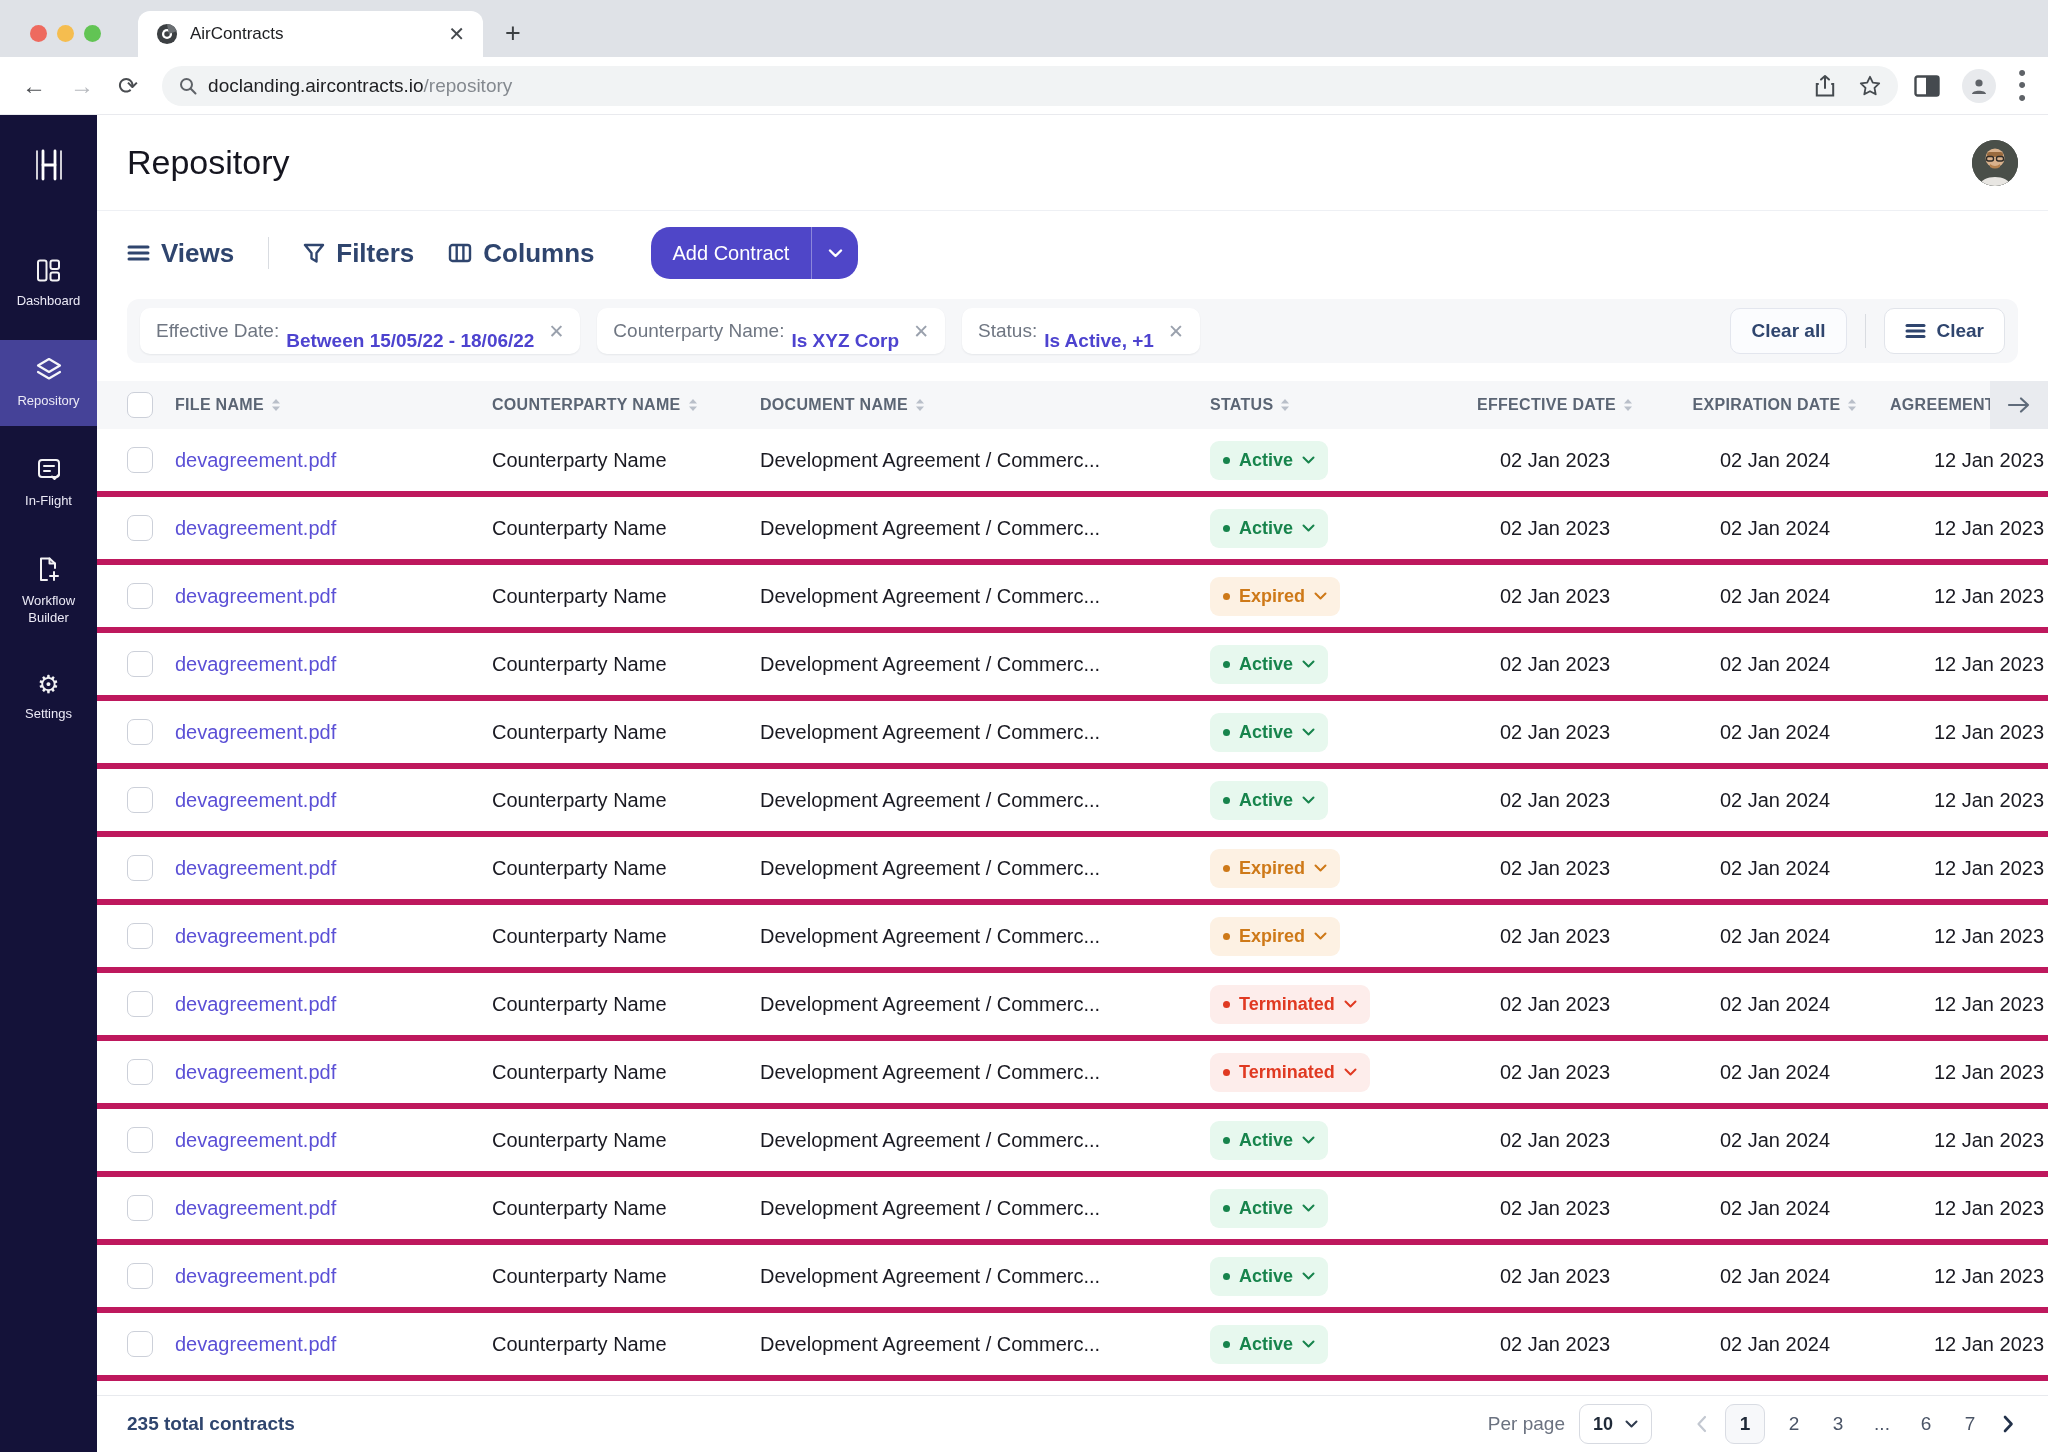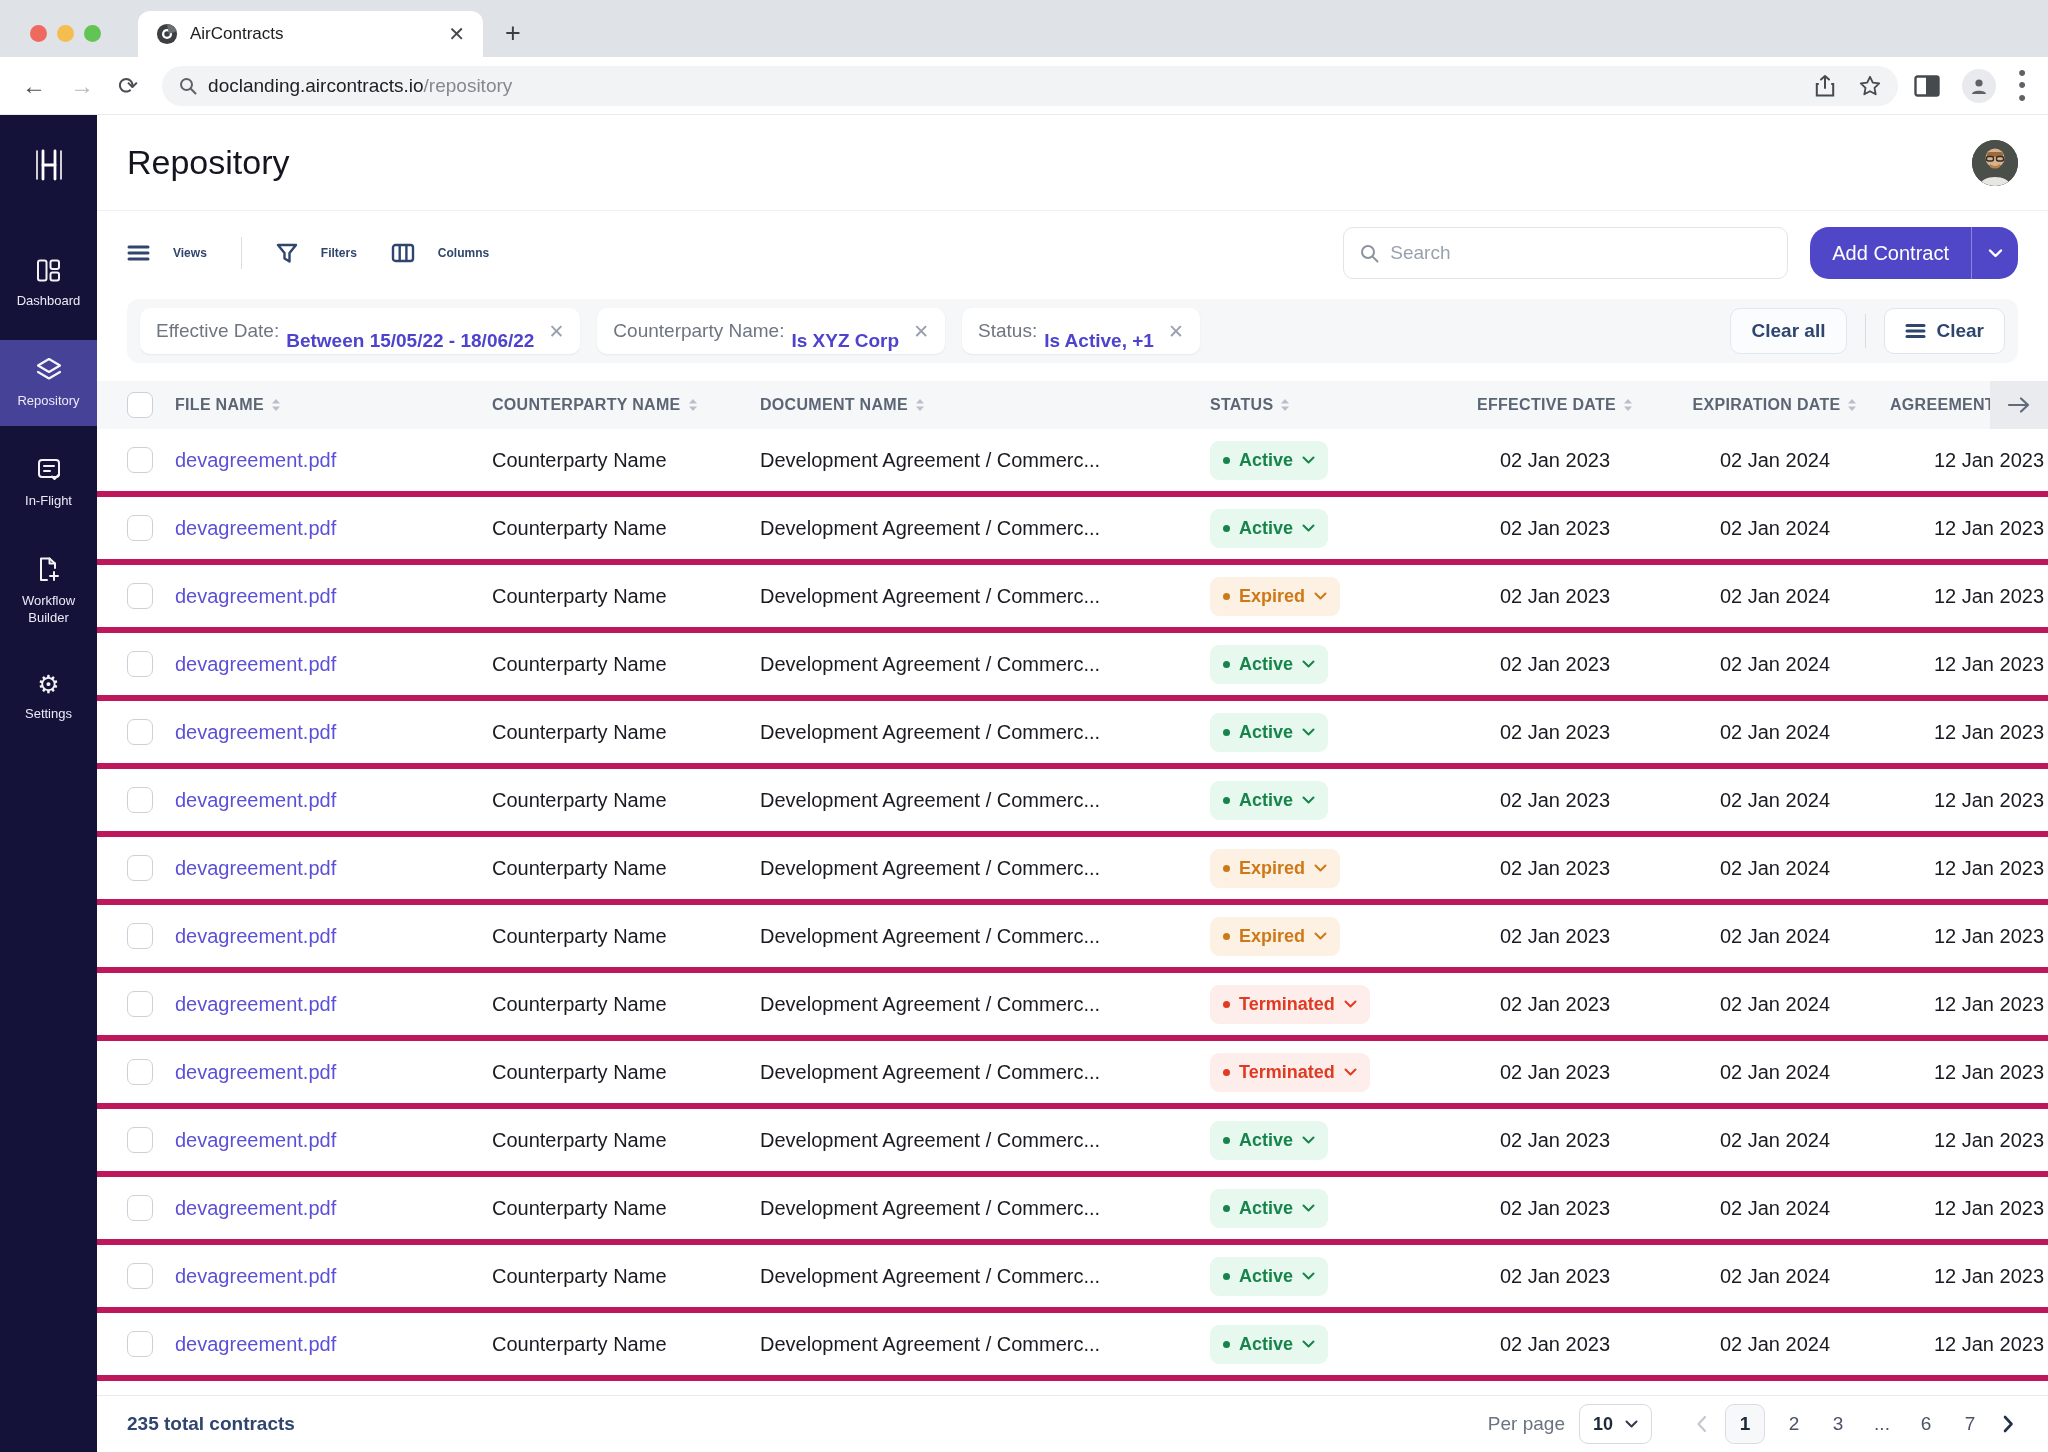--- a/index.html
+++ b/index.html
@@ -37,21 +37,21 @@
 
   .main { flex:1; min-width:0; display:flex; flex-direction:column; background:#fff; }
 
   
   .page-header { height:96px; display:flex; align-items:center; padding:0 30px; border-bottom:1px solid #eef0f4; flex:0 0 auto; }
   .page-title { font-size:34px; font-weight:500; color:#15151f; }
   .user-avatar { margin-left:auto; width:46px; height:46px; border-radius:50%; overflow:hidden; background:#3a3f3c; }
 
   
   .toolbar { height:84px; display:flex; align-items:center; padding:0 30px; flex:0 0 auto; }
-  .tool-btn { display:flex; align-items:center; gap:23px; font-size:12px; font-weight:600; color:#2f456e; margin-right:34px; cursor:default; }
+  .tool-btn { display:flex; align-items:center; gap:11px; font-size:26px; font-weight:600; color:#2f456e; margin-right:34px; cursor:default; }
   .vsep { width:1px; height:32px; background:#d9dce1; margin-right:34px; }
   .search-box { margin-left:auto; width:445px; height:52px; border:1px solid #e1e4ea; border-radius:10px; display:flex; align-items:center; padding:0 15px; gap:10px; background:#fff; }
   .search-ph { font-size:19px; color:#9aa1ad; }
   .add-btn { margin-left:22px; height:52px; background:#4f46c8; border-radius:19px; color:#fff; display:flex; align-items:stretch; overflow:hidden; cursor:default; }
   .add-main { display:flex; align-items:center; padding:0 22px; font-size:20px; font-weight:500; }
   .add-div { width:1px; background:rgba(255,255,255,.35); }
   .add-chev { width:46px; display:flex; align-items:center; justify-content:center; }
 
   
   .filter-band { margin:4px 30px 18px; background:#f6f7f9; border-radius:12px; height:64px; display:flex; align-items:center; padding:0 13px; flex:0 0 auto; }
@@ -254,27 +254,20 @@
       </span>
       <span class="tool-btn">
         <svg width="24" height="20" viewBox="0 0 24 20">
           <rect x="2" y="2" width="20" height="16" rx="2.5" fill="none" stroke="#2f456e" stroke-width="2.4"></rect>
           <line x1="8.7" y1="2" x2="8.7" y2="18" stroke="#2f456e" stroke-width="2.4"></line>
           <line x1="15.4" y1="2" x2="15.4" y2="18" stroke="#2f456e" stroke-width="2.4"></line>
         </svg>
         <span>Columns</span>
       </span>
 
-      <div class="search-box">
-        <svg width="21" height="21" viewBox="0 0 21 21">
-          <circle cx="9" cy="9" r="6" fill="none" stroke="#8b93a1" stroke-width="2"></circle>
-          <line x1="13.6" y1="13.6" x2="18.5" y2="18.5" stroke="#8b93a1" stroke-width="2" stroke-linecap="round"></line>
-        </svg>
-        <span class="search-ph">Search</span>
-      </div>
 
       <div class="add-btn">
         <span class="add-main">Add Contract</span>
         <span class="add-div"></span>
         <span class="add-chev">
           <svg width="15" height="10" viewBox="0 0 15 10">
               <path d="M2 2.5 L7.5 8 L13 2.5" fill="none" stroke="#fff" stroke-width="2.4" stroke-linecap="round" stroke-linejoin="round"></path>
             </svg>
         </span>
       </div>

